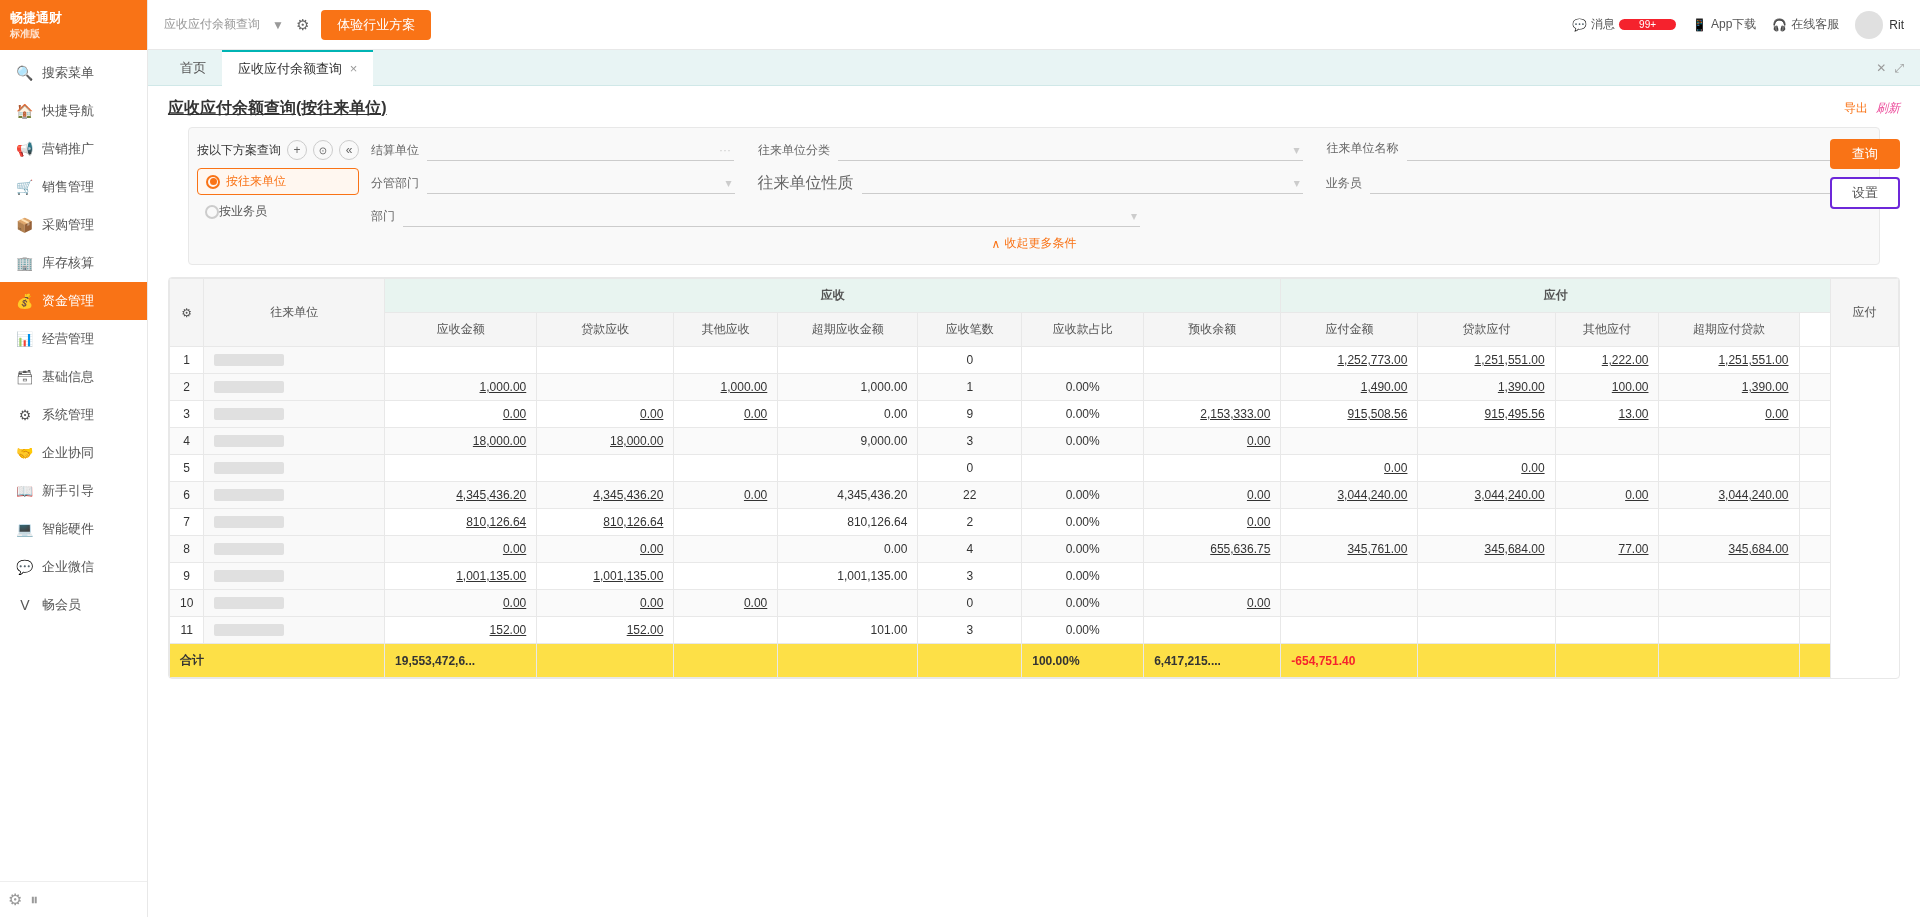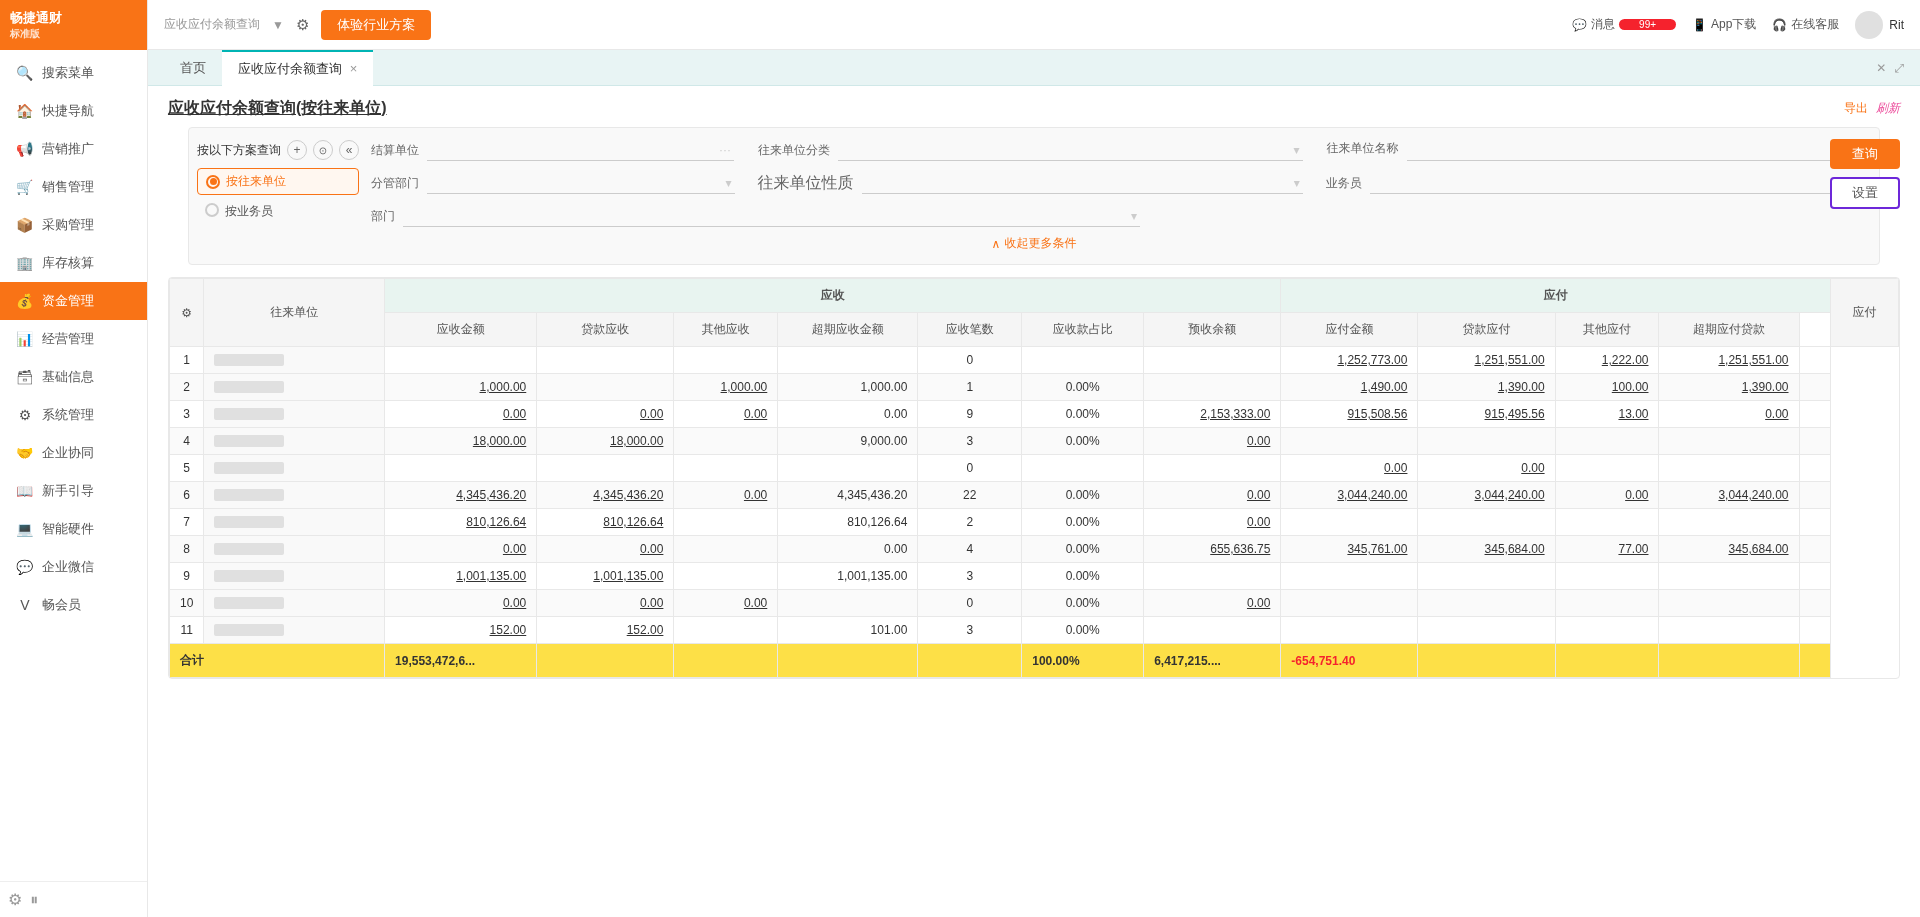--- a/index.html
+++ b/index.html
@@ -214,21 +214,21 @@
                 <span class="filter-add-btn">+</span>
                 <span class="filter-add-btn" style="font-size:10px;">⊙</span>
                 <span class="filter-add-btn">«</span>
               </div>
               <div style="display:flex;align-items:center;gap:6px;padding:4px 8px;background:#fff7f0;border:1px solid #f97316;border-radius:4px;cursor:pointer;margin-bottom:4px;">
                 <div style="width:14px;height:14px;border-radius:50%;border:2px solid #f97316;display:flex;align-items:center;justify-content:center;">
                   <div style="width:7px;height:7px;background:#f97316;border-radius:50%;"></div>
                 </div>
                 <span style="color:#f97316;font-size:12px;">按往来单位</span>
               </div>
-              <div style="display:flex;align-items:flex-start;gap:6px;padding:4px 8px;cursor:pointer;">
+              <div style="display:flex;align-items:center;padding:4px 8px;cursor:pointer;">
                 <div style="width:14px;height:14px;border-radius:50%;border:2px solid #ccc;"></div>
                 <span style="color:#555;font-size:12px;">按业务员</span>
               </div>
             </div>
 
             <div style="flex:1;">
 
               <div style="display:flex;gap:24px;margin-bottom:12px;align-items:center;">
                 <div style="display:flex;align-items:center;gap:8px;flex:1;">
                   <label style="color:#666;font-size:12px;white-space:nowrap;">结算单位</label>

